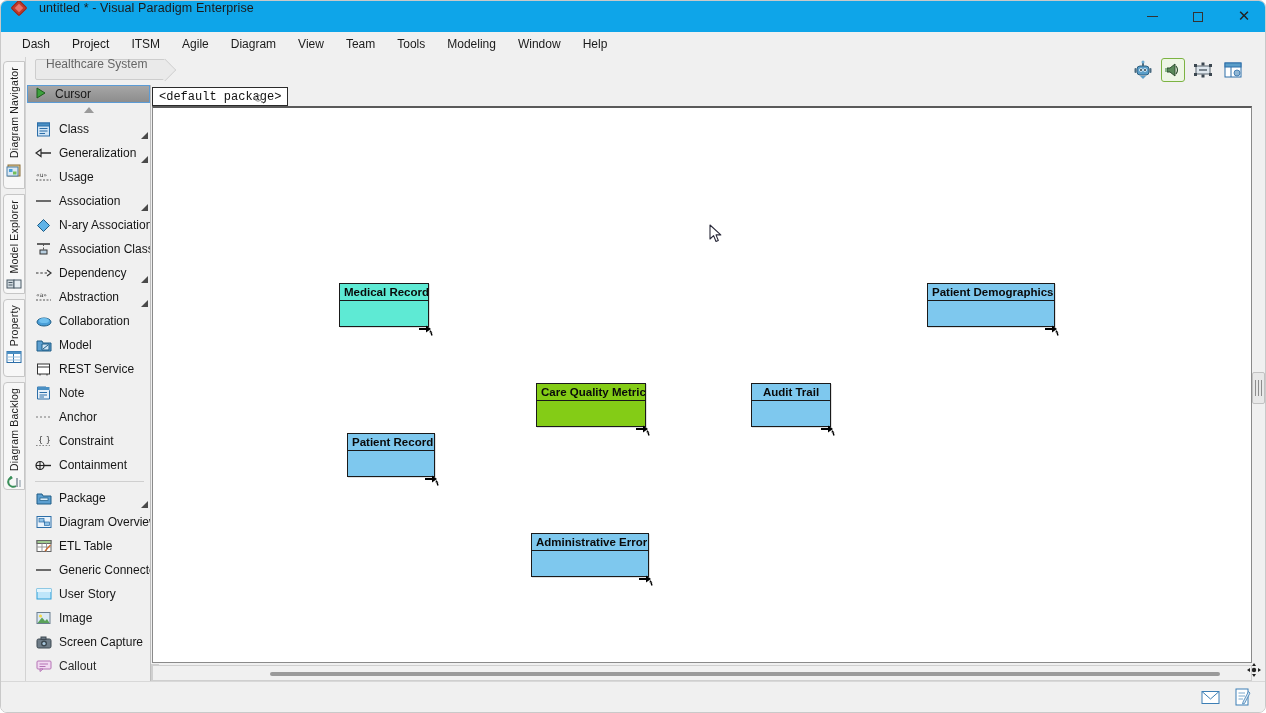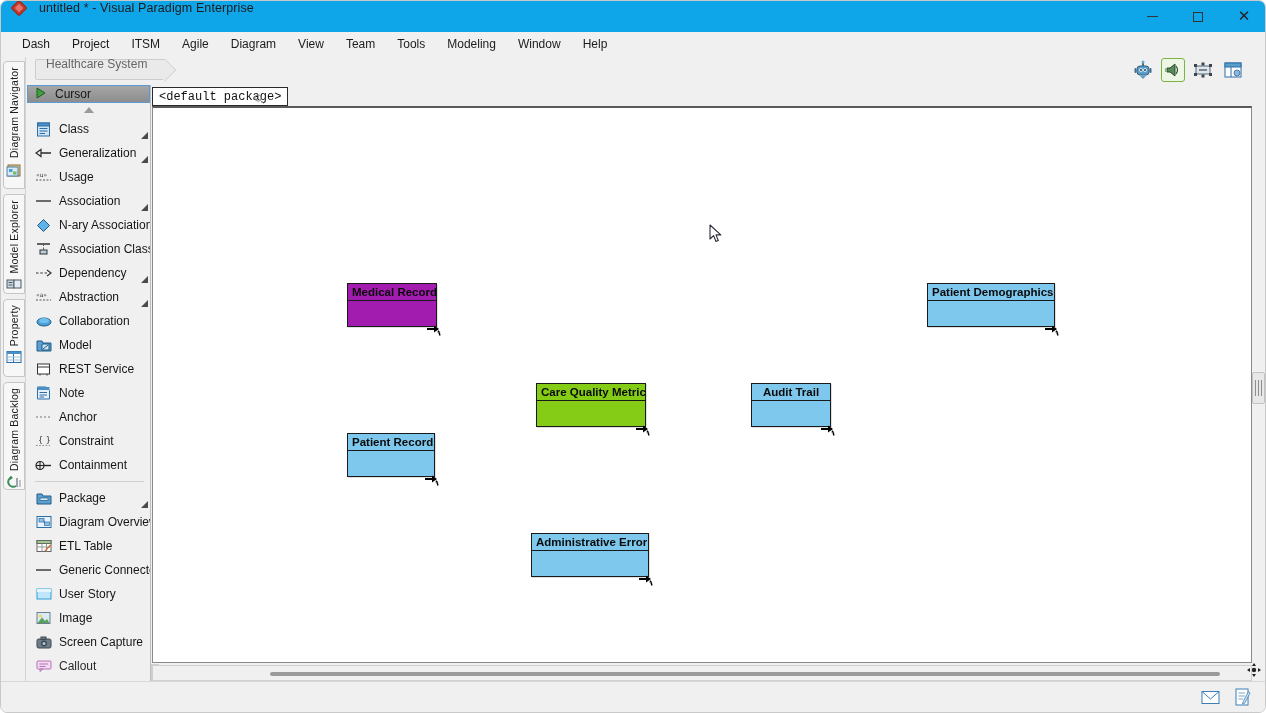--- a/index.html
+++ b/index.html
@@ -696,21 +696,21 @@
   </div>
   <div class="pkgzoom">
     <svg width="12" height="12" viewBox="0 0 12 12">
       <circle cx="5" cy="5" r="3.2" fill="none" stroke="#8d8d8d" stroke-width="1"></circle>
       <line x1="7.4" y1="7.4" x2="10.5" y2="10.5" stroke="#8d8d8d" stroke-width="1"></line>
     </svg>
   </div>
 
   <div class="canvaswrap">
     <div class="canvas" id="canvas">
-        <div class="clsbox" style="left: 194px; top: 175px; width: 90px; height: 44px; background: #a21caf; border-color: rgb(26, 26, 26);">
+        <div class="clsbox" style="left: 186px; top: 175px; width: 90px; height: 44px; background: #5eead4; border-color: rgb(26, 26, 26);">
           <div class="cls-hdr">Medical Record</div>
           <div class="cls-body"></div>
           <div class="cls-handle"><svg width="16" height="14" viewBox="0 0 16 14">
               <line x1="1" y1="6" x2="10" y2="6" stroke="#000" stroke-width="2"></line>
               <path d="M8 2.5 L13 6 L8 9.5 Z" fill="#000"></path>
               <path d="M12 7 L14.5 9.5 L11.5 9.5 Z" fill="#000"></path>
               <line x1="13" y1="9.5" x2="14" y2="12.5" stroke="#000" stroke-width="1.4"></line>
             </svg></div>
         </div>
         <div class="clsbox" style="left: 774px; top: 175px; width: 128px; height: 44px; background: rgb(126, 200, 238); border-color: rgb(26, 26, 26);">

